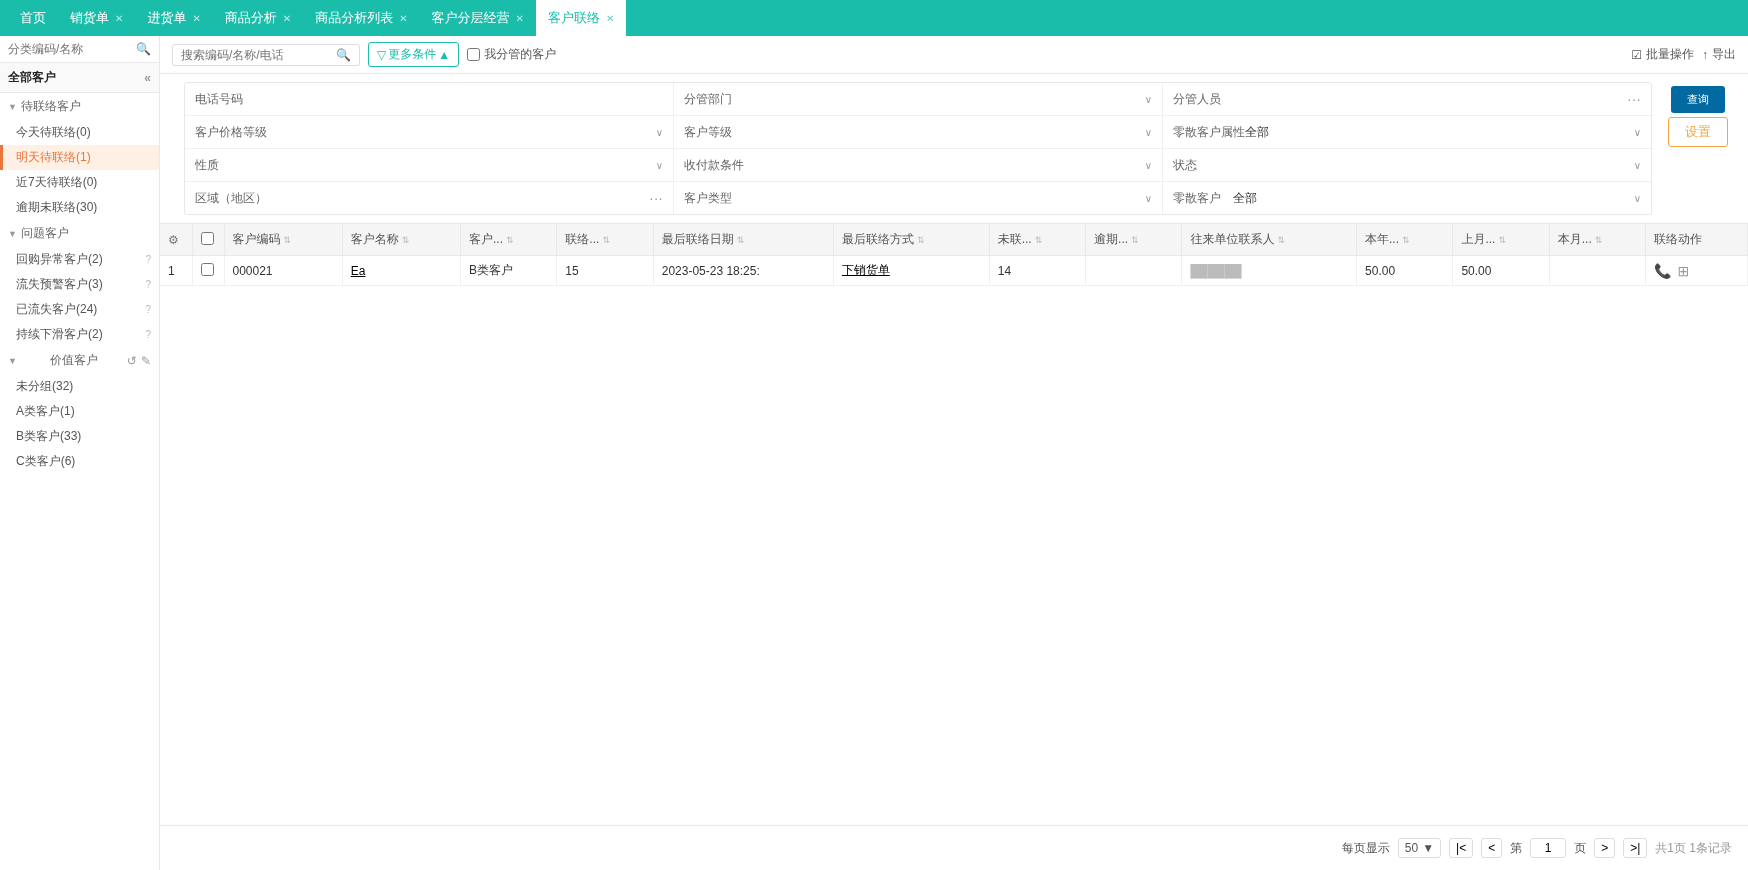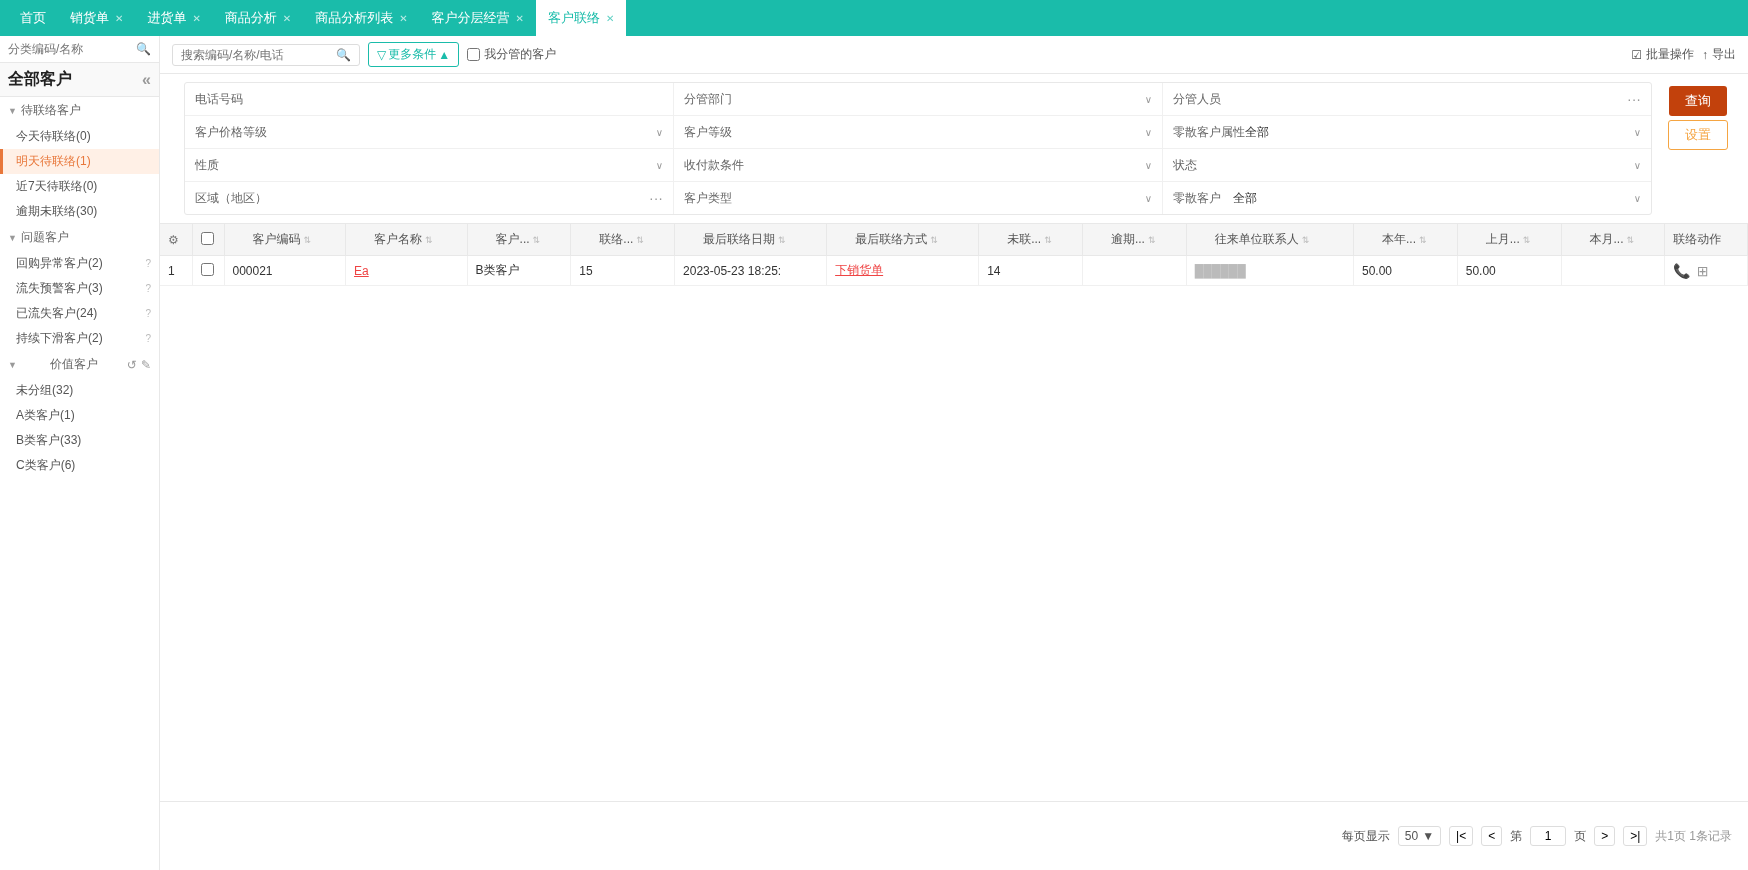--- a/index.html
+++ b/index.html
@@ -56,21 +56,21 @@
       font-size: 12px;
       width: 100%;
       color: #999;
     }
     .sidebar-section-header {
       display: flex;
       align-items: center;
       justify-content: space-between;
       padding: 6px 8px;
       font-weight: bold;
-      font-size: 16px;
+      font-size: 12px;
       color: #333;
       background: #f9f9f9;
       border-bottom: 1px solid #e8e8e8;
     }
     .collapse-icon { cursor: pointer; color: #999; }
     .sidebar-group-title {
       padding: 5px 8px;
       color: #666;
       font-size: 12px;
       display: flex;
@@ -165,27 +165,27 @@
     }
 
     
     .adv-filter {
       background: #fff;
       border-bottom: 1px solid #e8e8e8;
       padding: 8px 12px;
     }
     .caret { color: #999; font-size: 10px; margin-left: 4px; }
     .query-btn {
-      background: #c2410c;
+      background: #0369a1;
       color: #fff;
       border: none;
       padding: 6px 16px;
       border-radius: 3px;
       cursor: pointer;
-      font-size: 13px;
+      font-size: 11px;
     }
     .reset-btn {
       background: #fff;
       color: #f5a542;
       border: 1px solid #f5a542;
       padding: 5px 16px;
       border-radius: 3px;
       cursor: pointer;
       font-size: 13px;
       margin-top: 4px;
@@ -246,40 +246,39 @@
       border-bottom: 1px solid #e8e8e8;
       border-right: 1px solid #e8e8e8;
       color: #555;
       font-weight: normal;
       white-space: nowrap;
     }
     th .col-header {
       display: flex;
       align-items: center;
       gap: 3px;
-      margin-left: 20px;
     }
     td {
       padding: 6px 8px;
       border-bottom: 1px solid #f0f0f0;
       border-right: 1px solid #f0f0f0;
       white-space: nowrap;
     }
-    .link-text { color: #ef4444; cursor: pointer; text-decoration: underline; }
+    .link-text { color: #000000; cursor: pointer; text-decoration: underline; }
     .action-icons { display: flex; gap: 6px; align-items: center; }
     .icon-btn { color: #999; cursor: pointer; font-size: 14px; }
     .sort-icon { color: #bbb; font-size: 9px; }
     .gear-icon { color: #777; cursor: pointer; }
 
     
     .pagination {
       display: flex;
       align-items: center;
       justify-content: flex-end;
-      padding: 24px 16px;
+      padding: 12px 16px;
       background: #fff;
       border-top: 1px solid #e8e8e8;
       gap: 8px;
       font-size: 12px;
       color: #555;
     }
     .page-size-select {
       border: 1px solid #ddd;
       border-radius: 3px;
       padding: 2px 6px;

